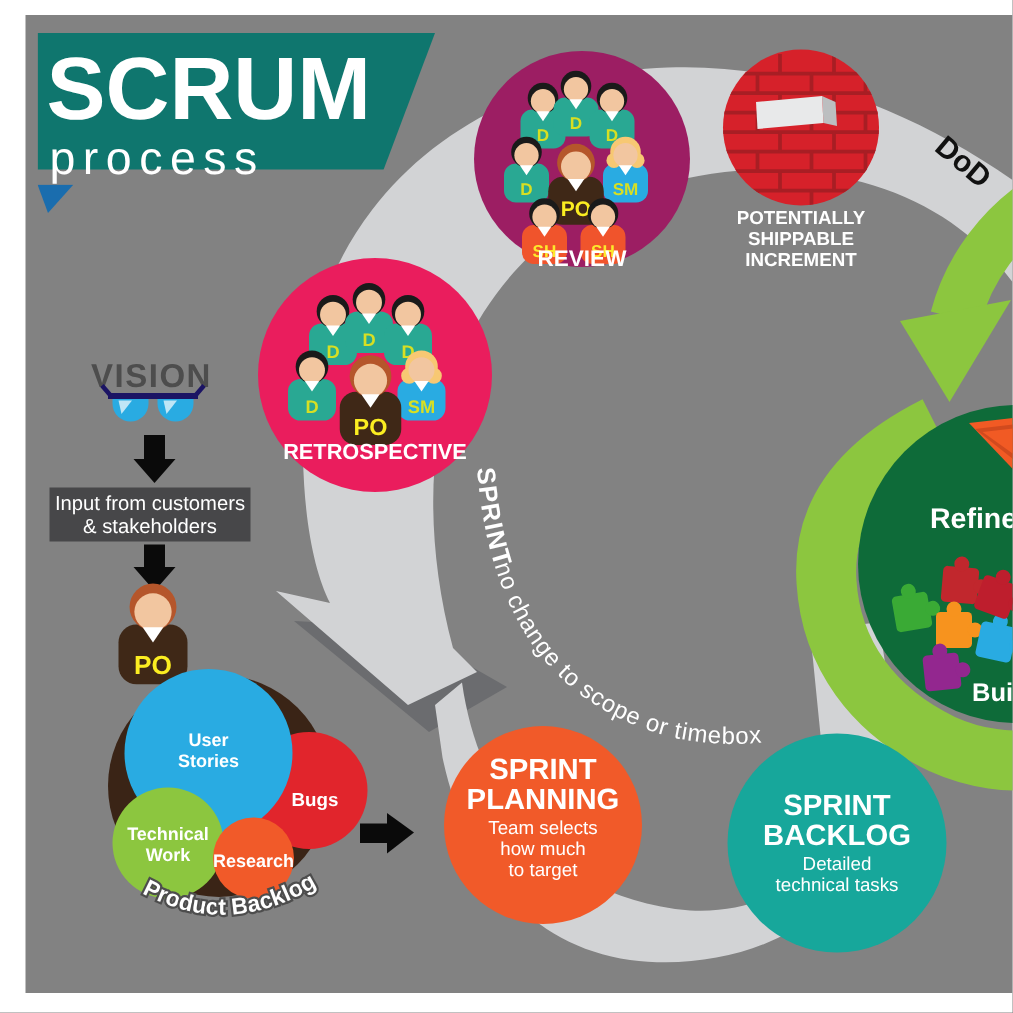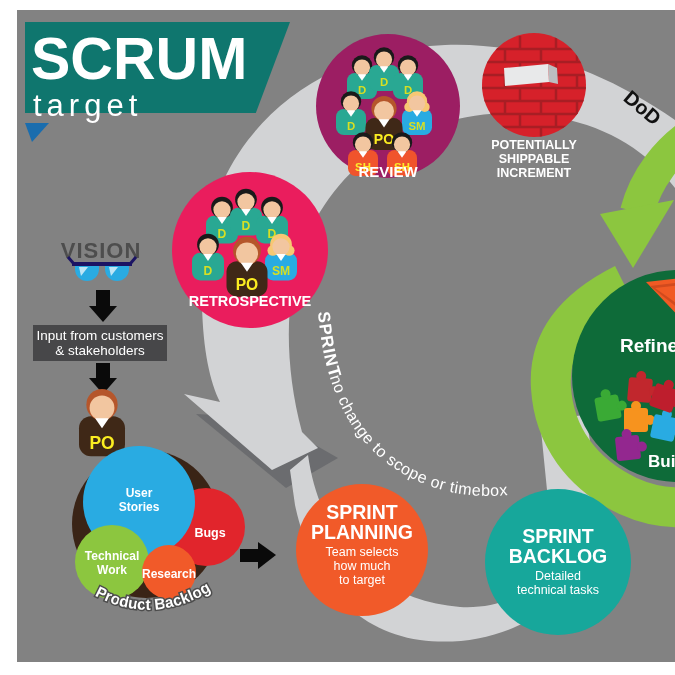--- a/index.html
+++ b/index.html
@@ -320,15 +320,15 @@
   <g fill="#FFFFFF" text-anchor="middle">
     <text x="558" y="543" font-size="19.5" font-weight="bold">SPRINT</text>
     <text x="558" y="563" font-size="19.5" font-weight="bold">BACKLOG</text>
     <text x="558" y="580" font-size="12.5" font-weight="300">Detailed</text>
     <text x="558" y="594" font-size="12.5" font-weight="300">technical tasks</text>
   </g>
 </svg>
 
 <div id="banner">
   <div class="t1">SCRUM</div>
-  <div class="t2">target</div>
+  <div class="t2">process</div>
 </div>
 <div id="banner-fold"></div>
 
 </body></html>

